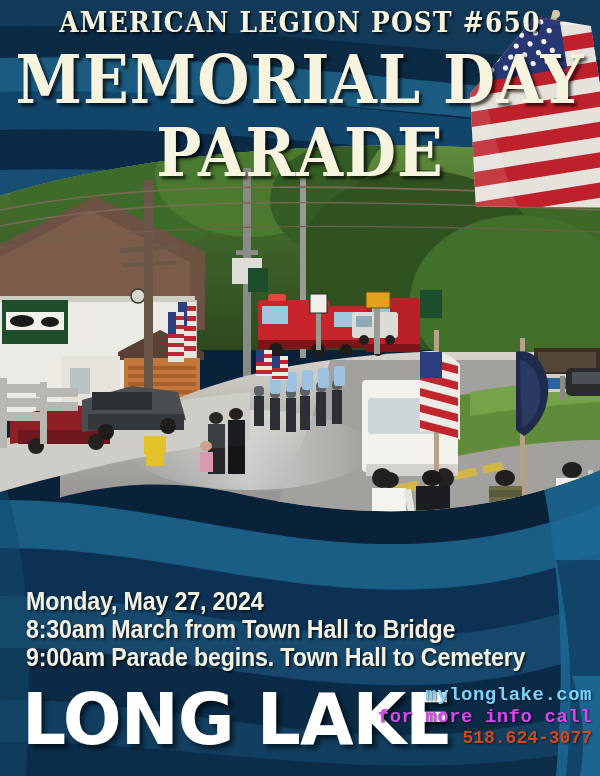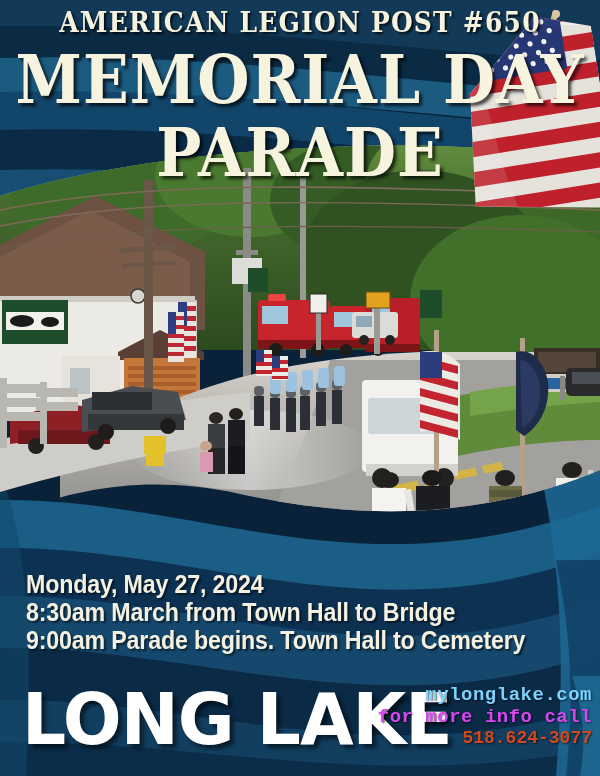--- a/index.html
+++ b/index.html
@@ -56,21 +56,21 @@
     line-height:.98;
     letter-spacing:1px;
     color:#f6f3df;
     margin-top:14px;
     text-shadow:3px 3px 3px rgba(0,0,0,.7);
     transform:scaleY(1.12);
     transform-origin:top center;
   }
 
   
-  .details{position:absolute;left:26px;top:571px;z-index:6;}
+  .details{position:absolute;left:26px;top:588px;z-index:6;}
   .details div{
     color:#f4f1e2;
     font-family:"Liberation Sans",sans-serif;
     font-weight:bold;
     font-size:25px;
     line-height:1.08;
     letter-spacing:-.2px;
     transform:scaleX(.93);
     transform-origin:left center;
     text-shadow:2px 2px 2px rgba(0,0,0,.55);

